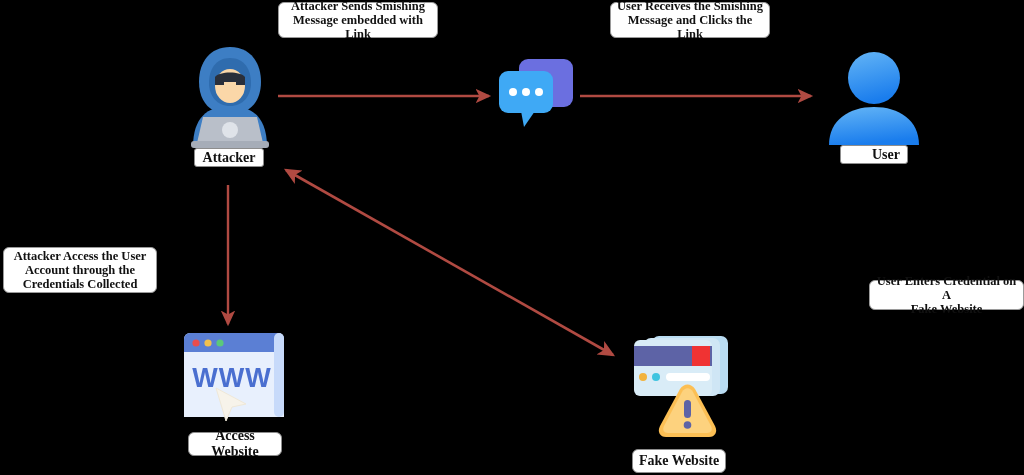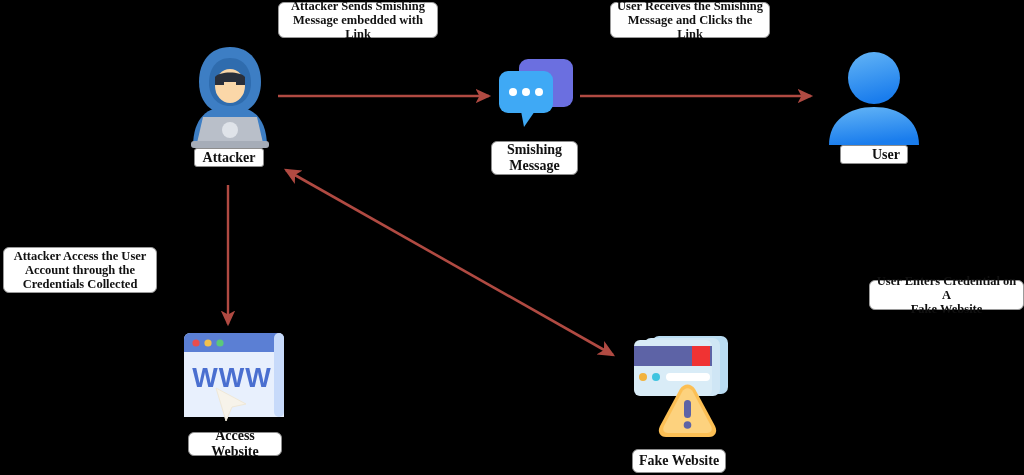--- a/index.html
+++ b/index.html
@@ -110,22 +110,20 @@
 
       <rect x="4" y="14" width="54" height="42" rx="9" fill="#3fa9f5"></rect>
 
       <path d="M26 54 L40 54 L29 70 Z" fill="#3fa9f5"></path>
 
       <circle cx="18" cy="35" r="4" fill="#ffffff"></circle>
       <circle cx="31" cy="35" r="4" fill="#ffffff"></circle>
       <circle cx="44" cy="35" r="4" fill="#ffffff"></circle>
     </svg>
   </div>
-  <div class="nodelabel rounded" style="left:491px;top:141px;width:87px;height:34px;">Smishing
-Message</div>
 
   <div class="icon" style="left:826px;top:45px;width:96px;height:100px;">
     <svg width="96" height="100" viewBox="0 0 96 100">
       <defs>
         <linearGradient id="ugrad" x1="0" y1="0" x2="0.25" y2="1">
           <stop offset="0%" stop-color="#64b5f6"></stop>
           <stop offset="100%" stop-color="#1a7ded"></stop>
         </linearGradient>
       </defs>
       <circle cx="48" cy="33" r="26" fill="url(#ugrad)"></circle>

